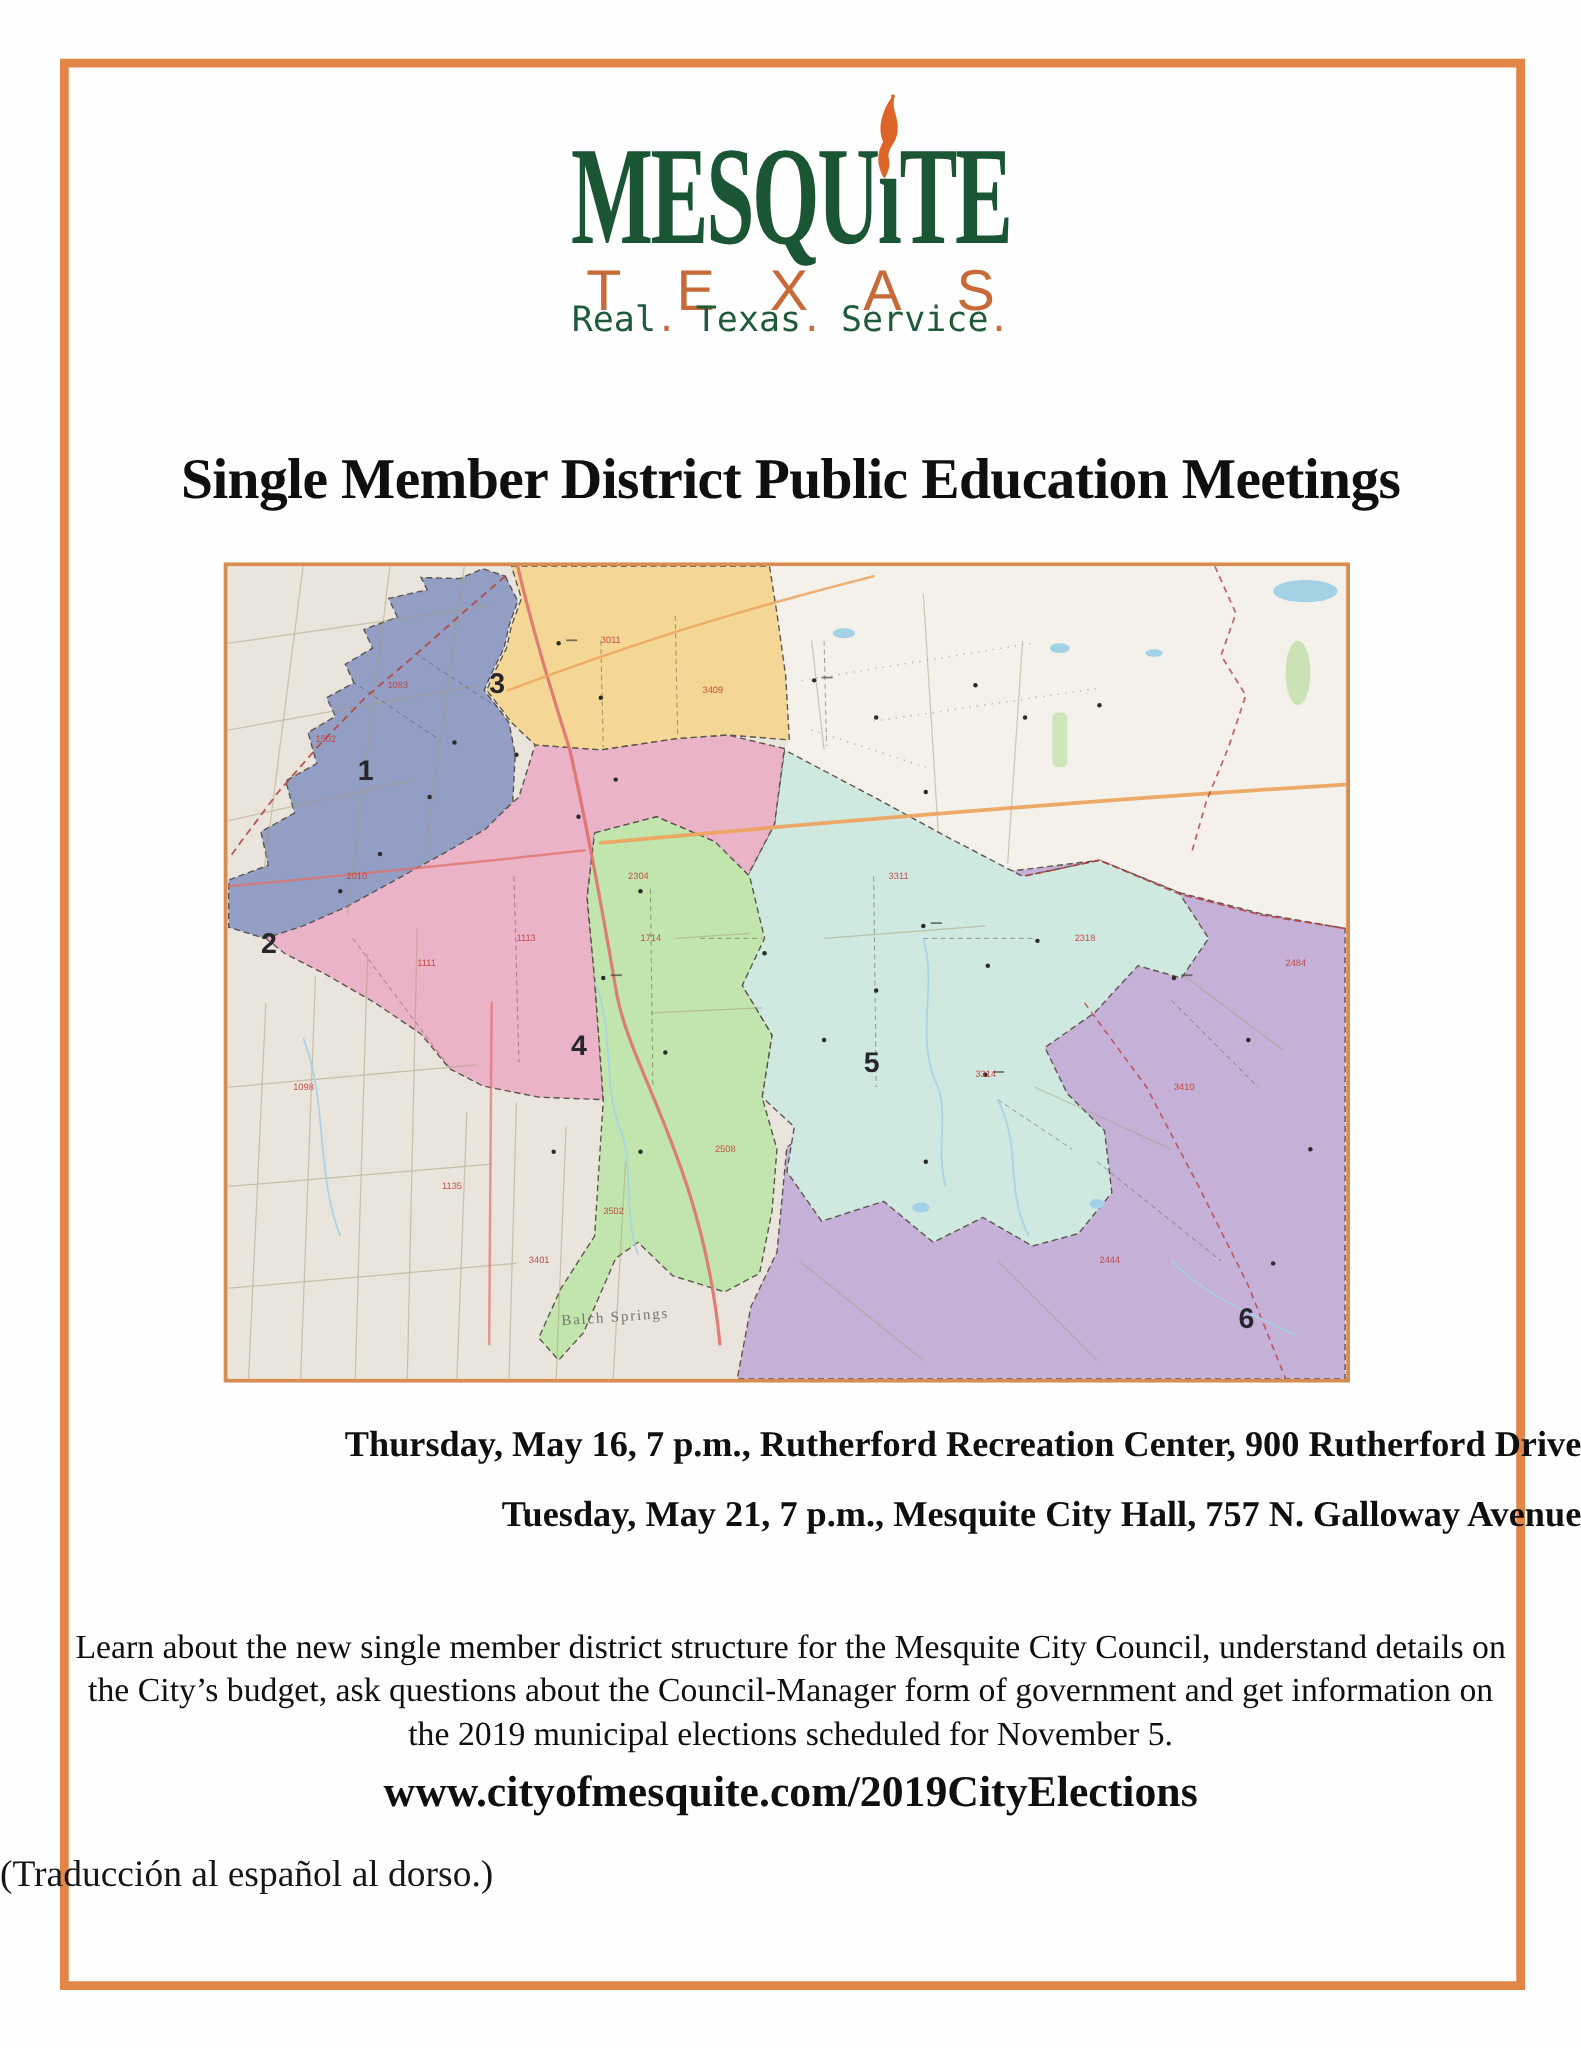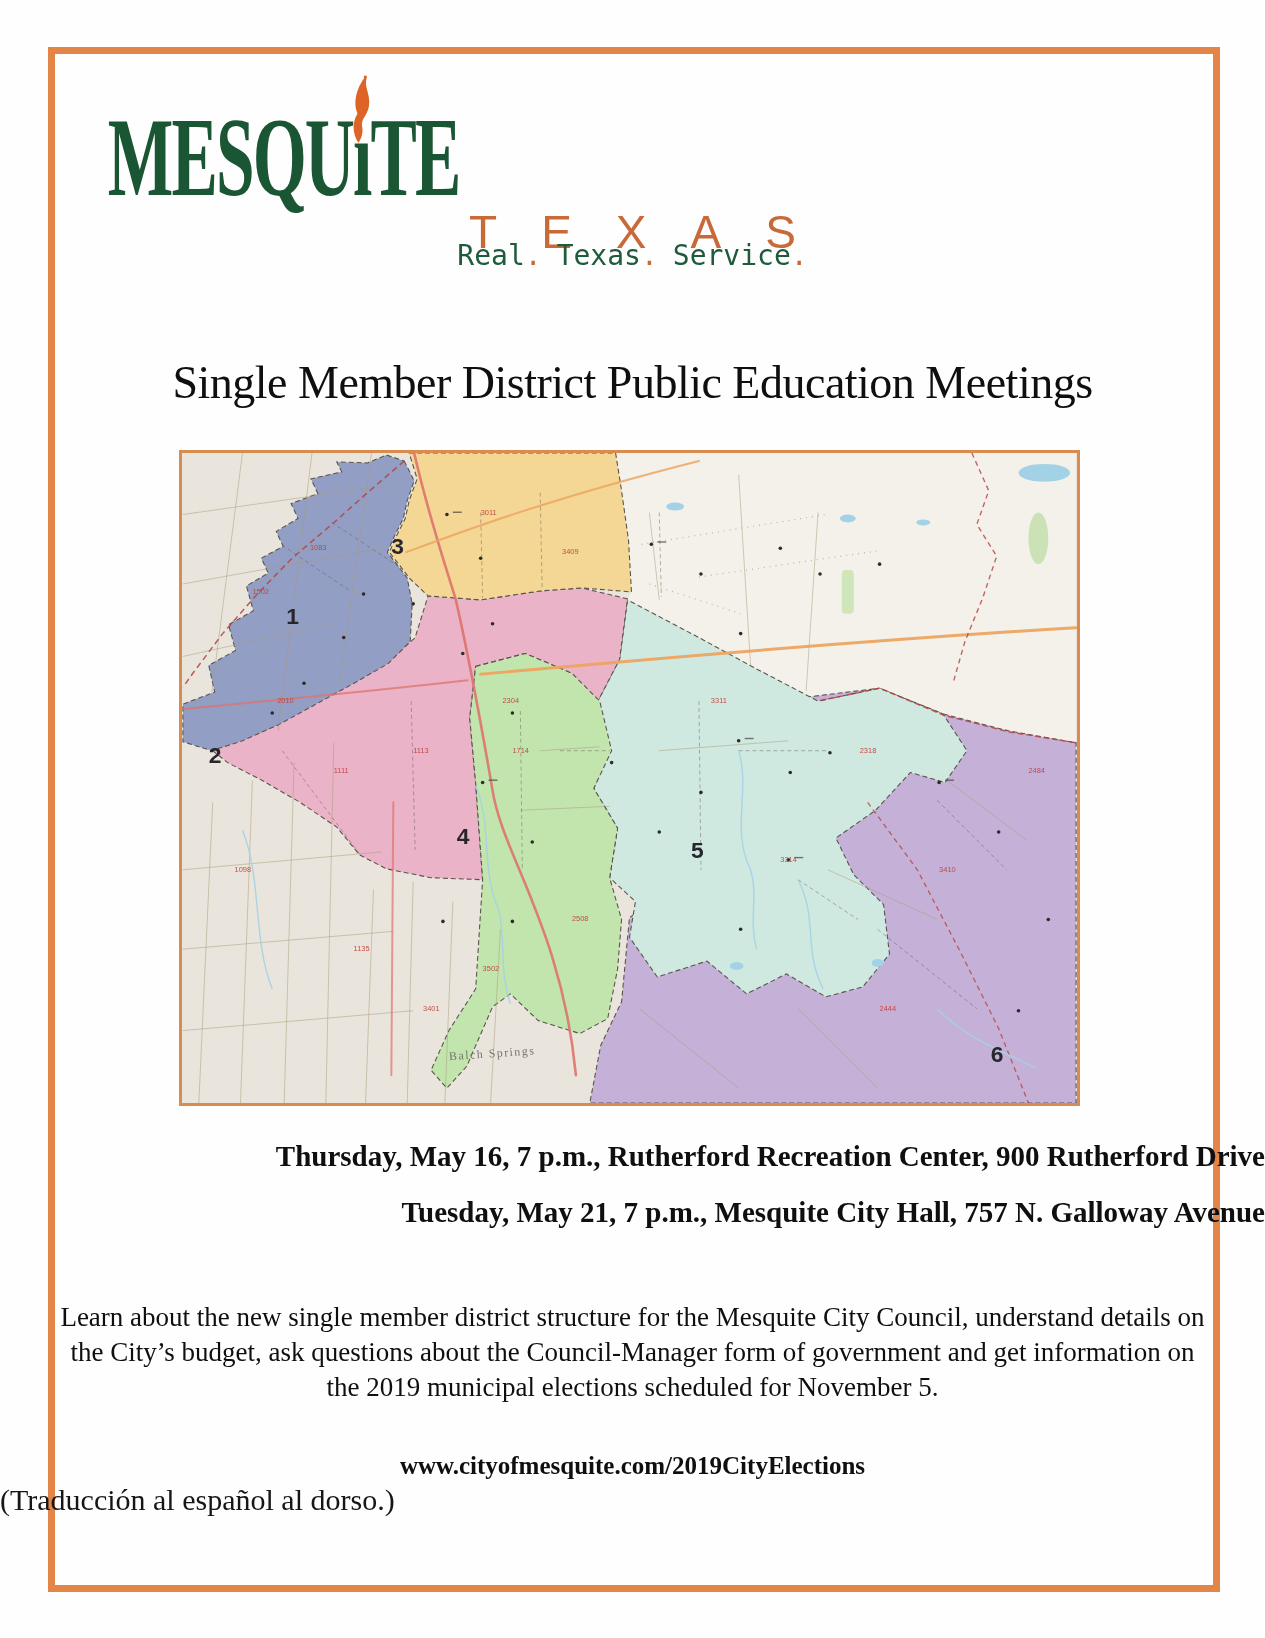--- a/index.html
+++ b/index.html
@@ -1,54 +1,54 @@
 <!DOCTYPE html>
 <html><head>
 <meta charset="utf-8">
 <style>
   html,body{margin:0;padding:0;background:#ffffff;}
   .page{position:relative;width:1265px;height:1638px;background:#fefefe;overflow:hidden;
         font-family:"Liberation Serif",serif;color:#101010;}
   .frame{position:absolute;left:48px;top:47px;right:45px;bottom:46px;border:7px solid #E28547;}
 
   
-  .logo-city{position:absolute;top:101px;left:0;width:100%;text-align:left;line-height:1;}
+  .logo-city{position:absolute;top:101px;left:0;width:100%;text-align:center;line-height:1;}
   .logo-word{display:inline-block;font-family:"Liberation Serif",serif;font-weight:bold;
              font-size:112px;line-height:1;color:#1A5634;letter-spacing:-3px;white-space:nowrap;
              transform:scaleX(.62);transform-origin:50% 50%;}
   .iwrap{position:relative;display:inline-block;}
   .flame{position:absolute;top:-26px;left:-8px;width:48px;height:68px;}
   .logo-state{position:absolute;top:206px;left:0;width:100%;text-align:center;
               font-family:"Liberation Sans",sans-serif;font-size:46px;line-height:52px;
               color:#C76A38;letter-spacing:44px;padding-left:44px;box-sizing:border-box;}
   .logo-tagline{position:absolute;top:236px;left:0;width:100%;text-align:center;
                 font-family:"DejaVu Sans Mono",monospace;font-size:28px;line-height:40px;color:#1F5B3B;}
   .logo-tagline .dot{color:#C76A38;margin-right:15px;}
   .logo-tagline .dot.last{margin-right:0;}
 
   
   .title{position:absolute;top:356px;left:0;width:100%;margin:0;text-align:center;
-         font-size:46px;font-weight:400;letter-spacing:-.5px;color:#0f0f0f;}
+         font-size:46px;font-weight:700;letter-spacing:-.5px;color:#0f0f0f;}
 
   
   .map{position:absolute;left:179px;top:450px;width:895px;height:650px;
        border:3px solid #D98C4F;background:#EAE5DC;}
   .map svg{display:block;}
   .dnum{font-family:"Liberation Sans",sans-serif;font-weight:bold;font-size:23px;fill:#26262C;}
   .place{font-family:"Liberation Serif",serif;font-size:12px;fill:#75746C;letter-spacing:1.5px;}
   .pnum{font-family:"Liberation Sans",sans-serif;font-size:7.5px;fill:#C0403A;opacity:.9;}
 
   
   .meetings{position:absolute;top:1128px;left:0;width:100%;text-align:right;
             font-weight:700;font-size:29px;color:#0f0f0f;}
   .meetings .m{line-height:56px;}
   .body-par{position:absolute;top:1300px;left:50%;transform:translateX(-50%);width:1160px;margin:0;
             text-align:center;font-size:27px;line-height:35px;color:#0f0f0f;}
   .url{position:absolute;top:1412px;left:0;width:100%;text-align:center;
-       font-weight:700;font-size:25px;line-height:44px;color:#0f0f0f;margin-top:32px;}
+       font-weight:700;font-size:35px;line-height:44px;color:#0f0f0f;}
   .trans{position:absolute;top:1478px;left:0;width:100%;
          font-size:30px;line-height:44px;color:#161616;}
 </style>
 </head>
 <body>
 
 <div class="page">
   <div class="frame"></div>
 
   <div class="logo-city">

